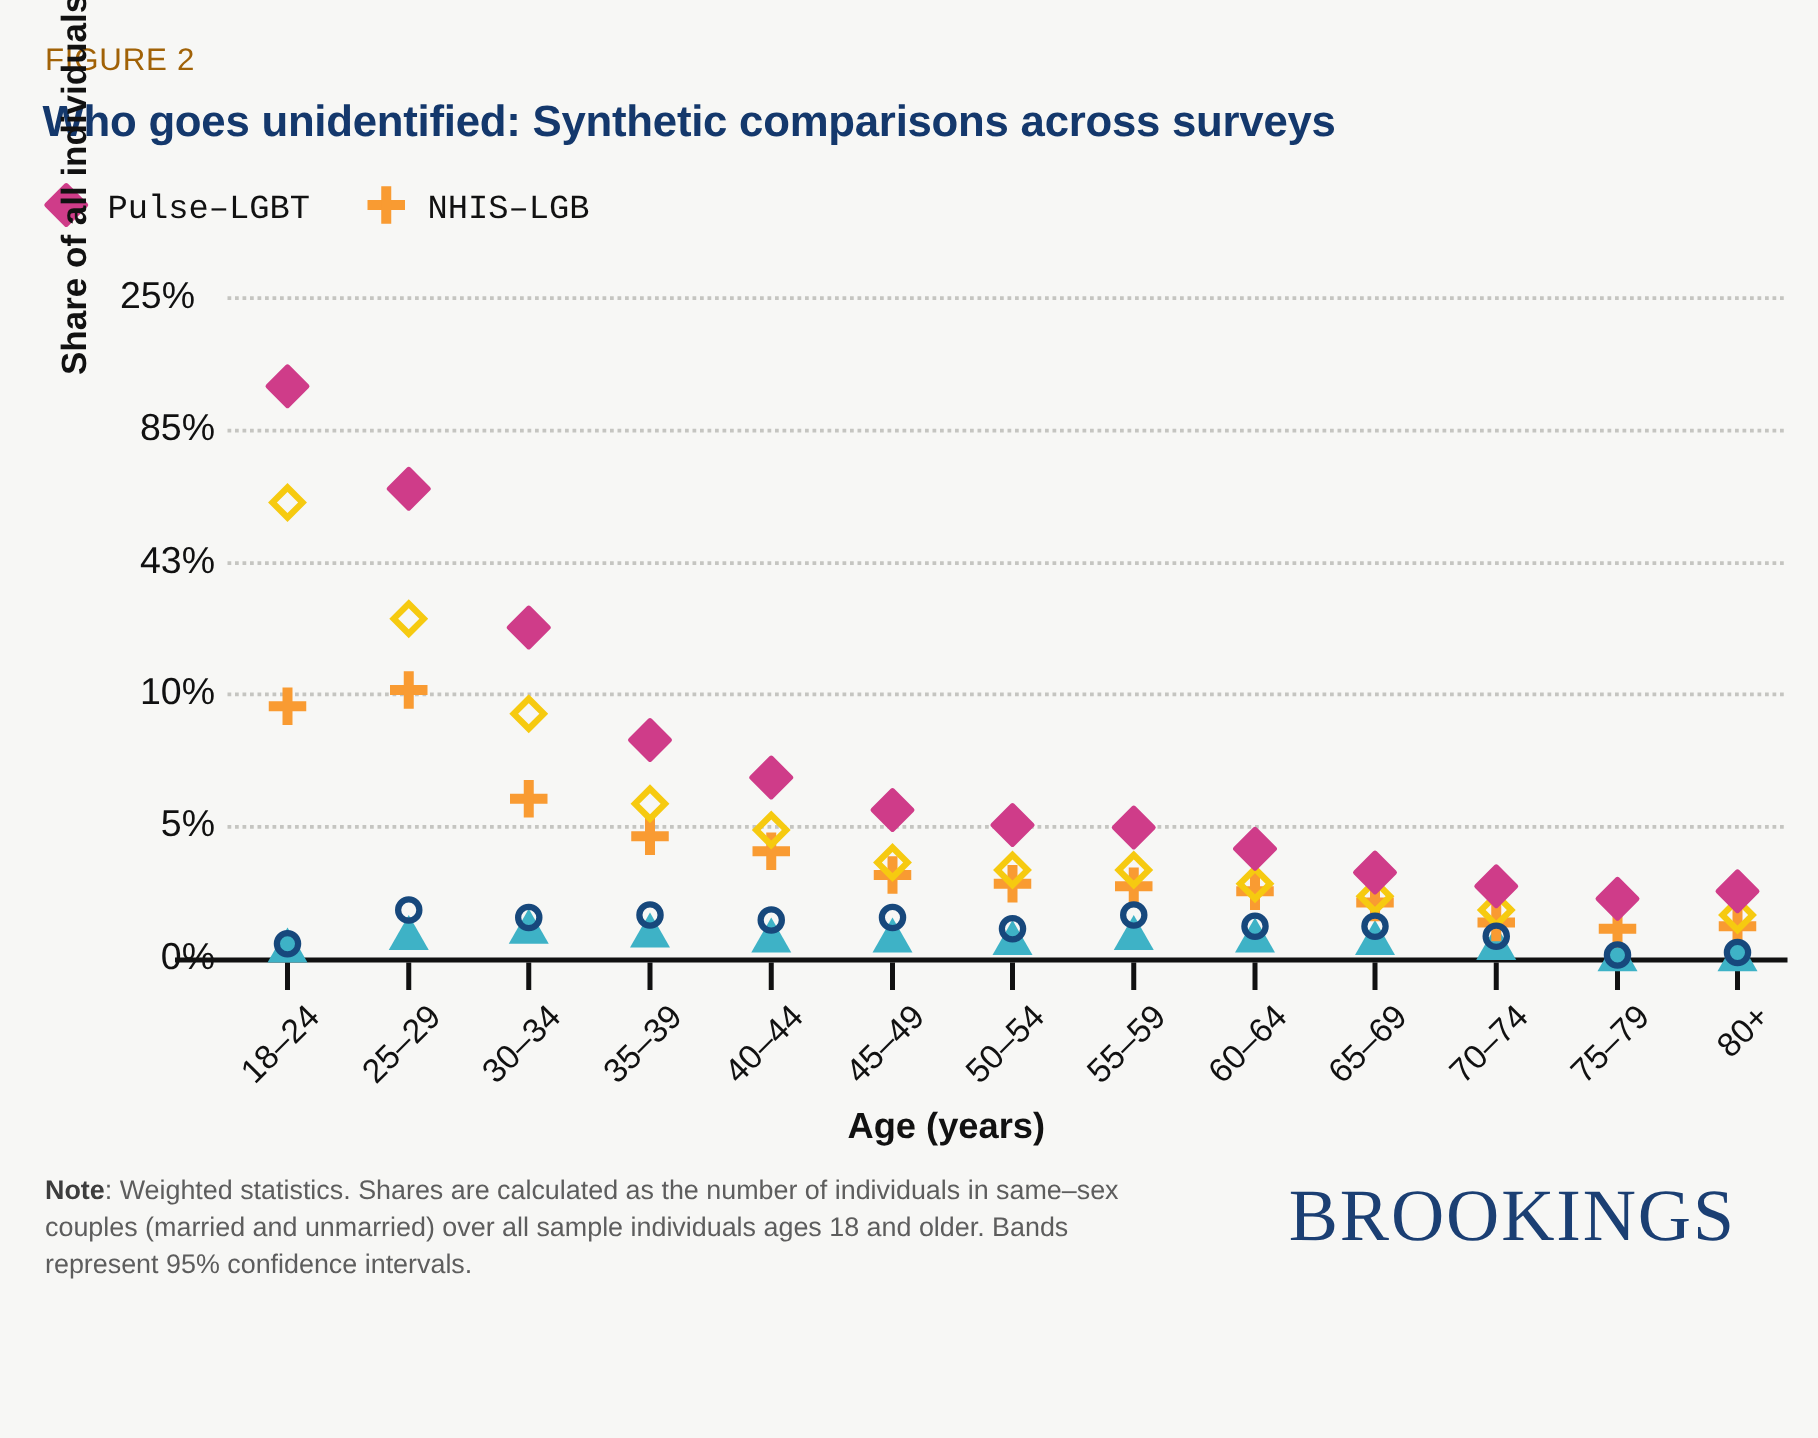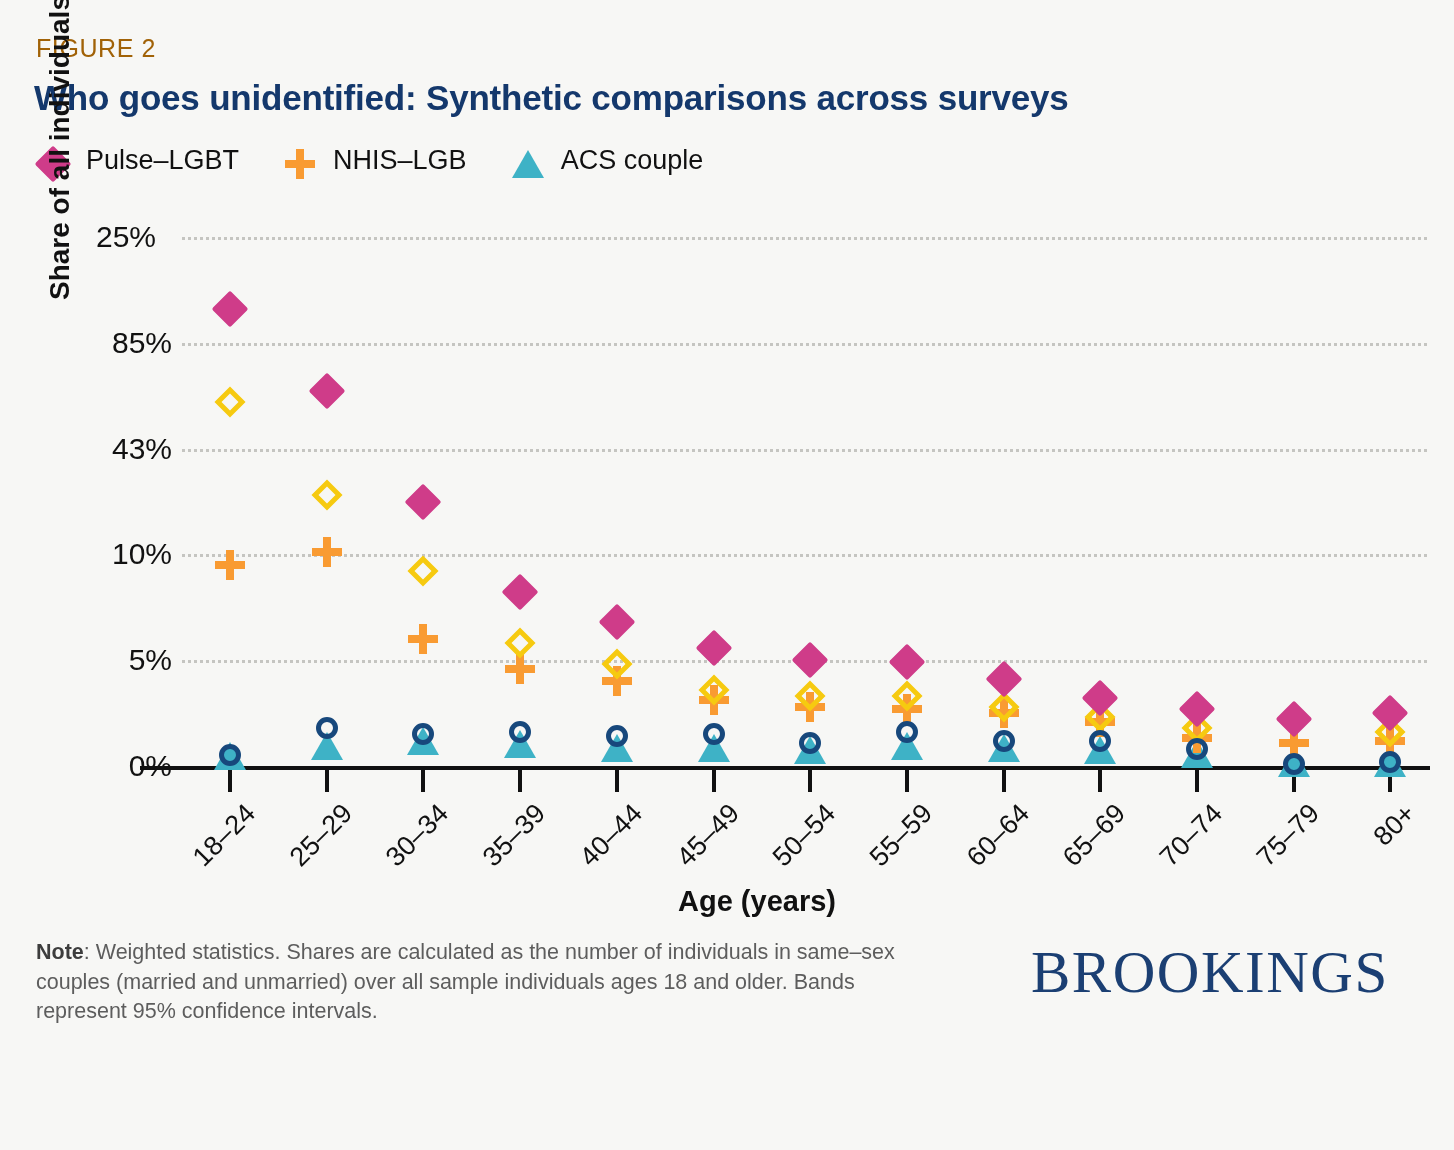--- a/index.html
+++ b/index.html
@@ -22,21 +22,21 @@
     position:absolute;left:34px;top:78px;
     font-size:35px;font-weight:bold;color:#14386c;
     letter-spacing:-.2px;
   }
 
   
   .legend{
     position:absolute;left:34px;top:145px;
     display:flex;align-items:center;gap:0px;
   }
-  .legend-item{display:flex;align-items:flex-start;margin-right:42px;}
+  .legend-item{display:flex;align-items:flex-end;margin-right:42px;font-family:Liberation Mono, monospace;}
   .legend-label{font-size:27px;color:#111;margin-left:14px;white-space:nowrap;}
   .lg-swatch{width:38px;height:38px;position:relative;}
 
   
   .m-diamond-fill{
     width:26px;height:26px;background:#cf3c89;
     transform:rotate(45deg);border-radius:2px;
   }
   .m-diamond-open{
     width:22px;height:22px;border:5px solid #f6ca10;
@@ -131,46 +131,38 @@
         </div>
         <span class="legend-label">Pulse–LGBT</span>
       </div>
       <div class="legend-item">
         <div class="lg-swatch">
           <div class="center">
             <div class="m-plus"></div>
           </div>
         </div>
         <span class="legend-label">NHIS–LGB</span>
-      </div>
-      <div class="legend-item">
-        <div class="lg-swatch">
-          <div class="center">
-            <div class="m-triangle"></div>
-          </div>
-        </div>
-        <span class="legend-label">ACS couple</span>
       </div>
     </div>
 
   <div class="ylabel">Share of all individuals</div>
   <div class="xaxis-title">Age (years)</div>
 
   <div id="axes-layer">
       <div class="ytick-label" style="position: absolute; left: 100px; width: 72px; text-align: right; top: 766px; transform: translateY(-50%); font-size: 30px;">0%</div>
       <div class="gridline" style="position: absolute; left: 182px; width: 1245px; top: 660.2px; border-top: 3px dotted rgb(189, 189, 184);"></div>
       <div class="ytick-label" style="position: absolute; left: 100px; width: 72px; text-align: right; top: 660.2px; transform: translateY(-50%); font-size: 30px;">5%</div>
       <div class="gridline" style="position: absolute; left: 182px; width: 1245px; top: 554.4px; border-top: 3px dotted rgb(189, 189, 184);"></div>
       <div class="ytick-label" style="position: absolute; left: 100px; width: 72px; text-align: right; top: 554.4px; transform: translateY(-50%); font-size: 30px;">10%</div>
       <div class="gridline" style="position: absolute; left: 182px; width: 1245px; top: 448.6px; border-top: 3px dotted rgb(189, 189, 184);"></div>
       <div class="ytick-label" style="position: absolute; left: 100px; width: 72px; text-align: right; top: 448.6px; transform: translateY(-50%); font-size: 30px;">43%</div>
       <div class="gridline" style="position: absolute; left: 182px; width: 1245px; top: 342.8px; border-top: 3px dotted rgb(189, 189, 184);"></div>
       <div class="ytick-label" style="position: absolute; left: 100px; width: 72px; text-align: right; top: 342.8px; transform: translateY(-50%); font-size: 30px;">85%</div>
       <div class="gridline" style="position: absolute; left: 182px; width: 1245px; top: 237px; border-top: 3px dotted rgb(189, 189, 184);"></div>
-      <div class="ytick-label" style="position: absolute; left: 84px; width: 72px; text-align: right; top: 237px; transform: translateY(-50%); font-size: 30px;">25%</div>
+      <div class="ytick-label" style="position: absolute; left: 96px; width: 72px; text-align: left; top: 237px; transform: translateY(-50%); font-size: 30px;">25%</div>
       <div class="xtick" style="left: 228px;"></div>
       <div class="xtick-label" style="position: absolute; left: 60px; top: 798px; width: 180px; text-align: right; transform: rotate(-45deg); transform-origin: right top; font-size: 27px;">18–24</div>
       <div class="xtick" style="left: 324.7px;"></div>
       <div class="xtick-label" style="position: absolute; left: 156.7px; top: 798px; width: 180px; text-align: right; transform: rotate(-45deg); transform-origin: right top; font-size: 27px;">25–29</div>
       <div class="xtick" style="left: 421.4px;"></div>
       <div class="xtick-label" style="position: absolute; left: 253.4px; top: 798px; width: 180px; text-align: right; transform: rotate(-45deg); transform-origin: right top; font-size: 27px;">30–34</div>
       <div class="xtick" style="left: 518.1px;"></div>
       <div class="xtick-label" style="position: absolute; left: 350.1px; top: 798px; width: 180px; text-align: right; transform: rotate(-45deg); transform-origin: right top; font-size: 27px;">35–39</div>
       <div class="xtick" style="left: 614.8px;"></div>
       <div class="xtick-label" style="position: absolute; left: 446.8px; top: 798px; width: 180px; text-align: right; transform: rotate(-45deg); transform-origin: right top; font-size: 27px;">40–44</div>

